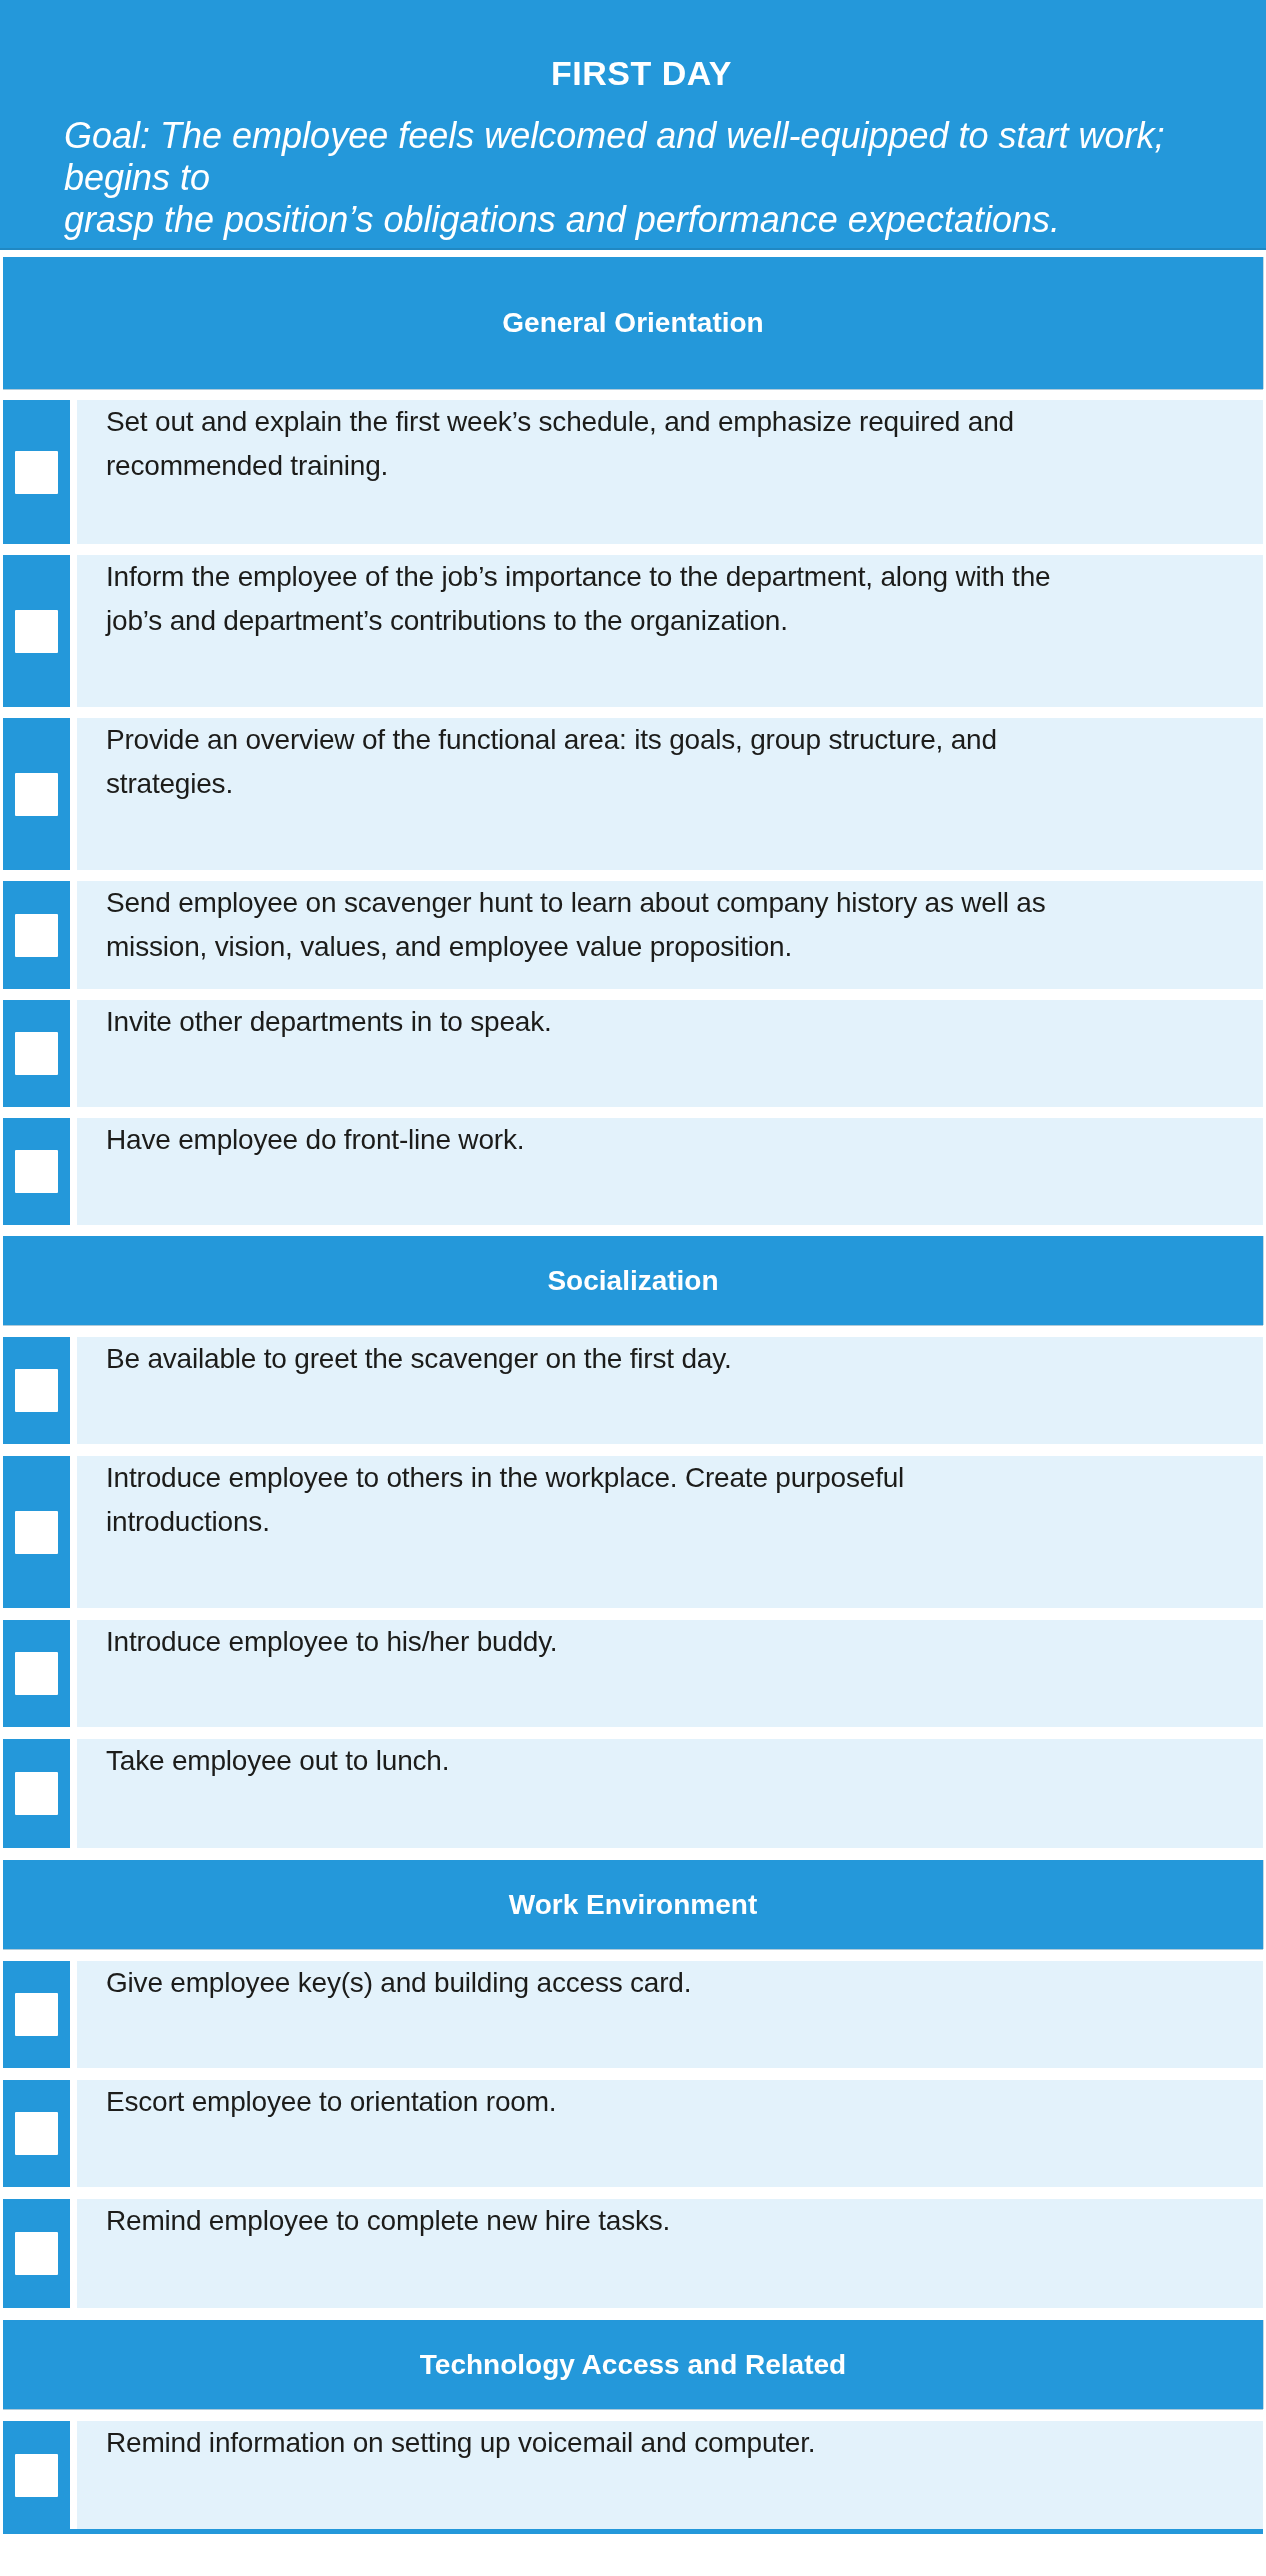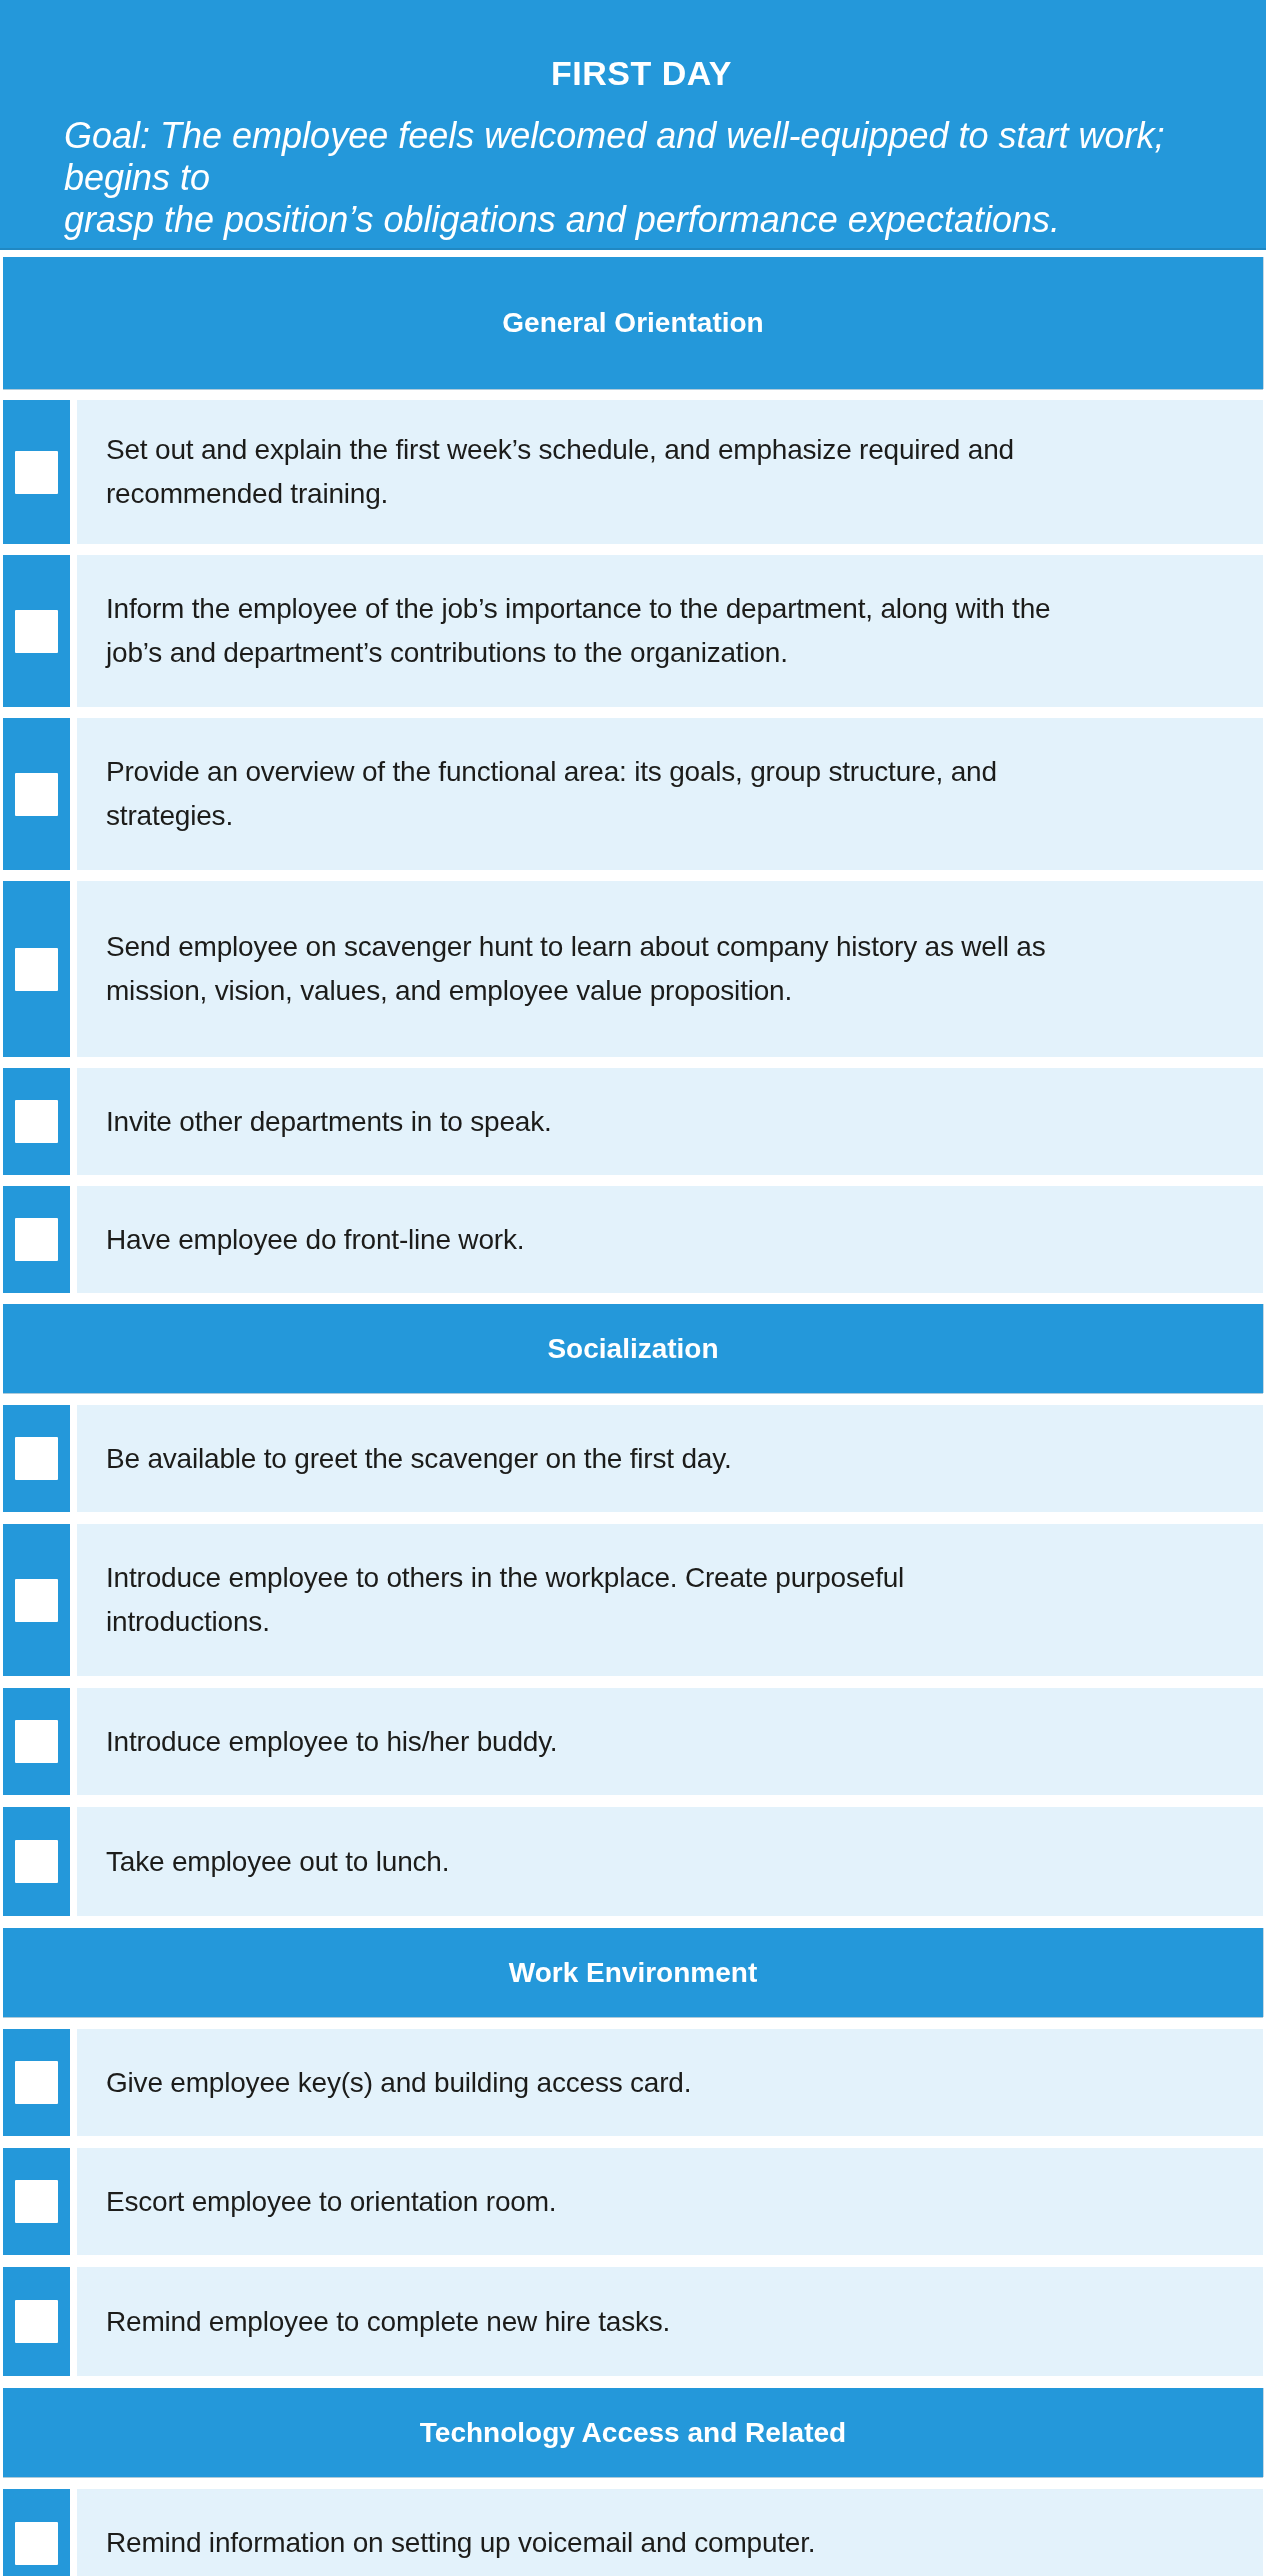--- a/index.html
+++ b/index.html
@@ -67,21 +67,21 @@
   .checkbox{
     width:43px;height:43px;
     background:#fff;
     border-radius:1px;
     display:block;
     cursor:pointer;
   }
   .row-body{
     flex:1;
     background:var(--light);
-    display:flex;align-items:center;
+    display:flex;
     padding:0 30px 0 29px;
   }
   .item-text{
     margin:0;
     color:var(--ink);
     font-size:28px;
     line-height:44px;
     white-space:pre-line;
     letter-spacing:-0.2px;
   }
@@ -132,21 +132,21 @@
     <div class="row" style="height:152px">
       <div class="check-col">
         <span class="checkbox"></span>
       </div>
       <div class="row-body">
         <p class="item-text">Provide an overview of the functional area: its goals, group structure, and
 strategies.</p>
       </div>
     </div>
 
-    <div class="row" style="height:176px">
+    <div class="row" style="height:108px">
       <div class="check-col">
         <span class="checkbox"></span>
       </div>
       <div class="row-body">
         <p class="item-text">Send employee on scavenger hunt to learn about company history as well as
 mission, vision, values, and employee value proposition.</p>
       </div>
     </div>
 
     <div class="row" style="height:107px">

